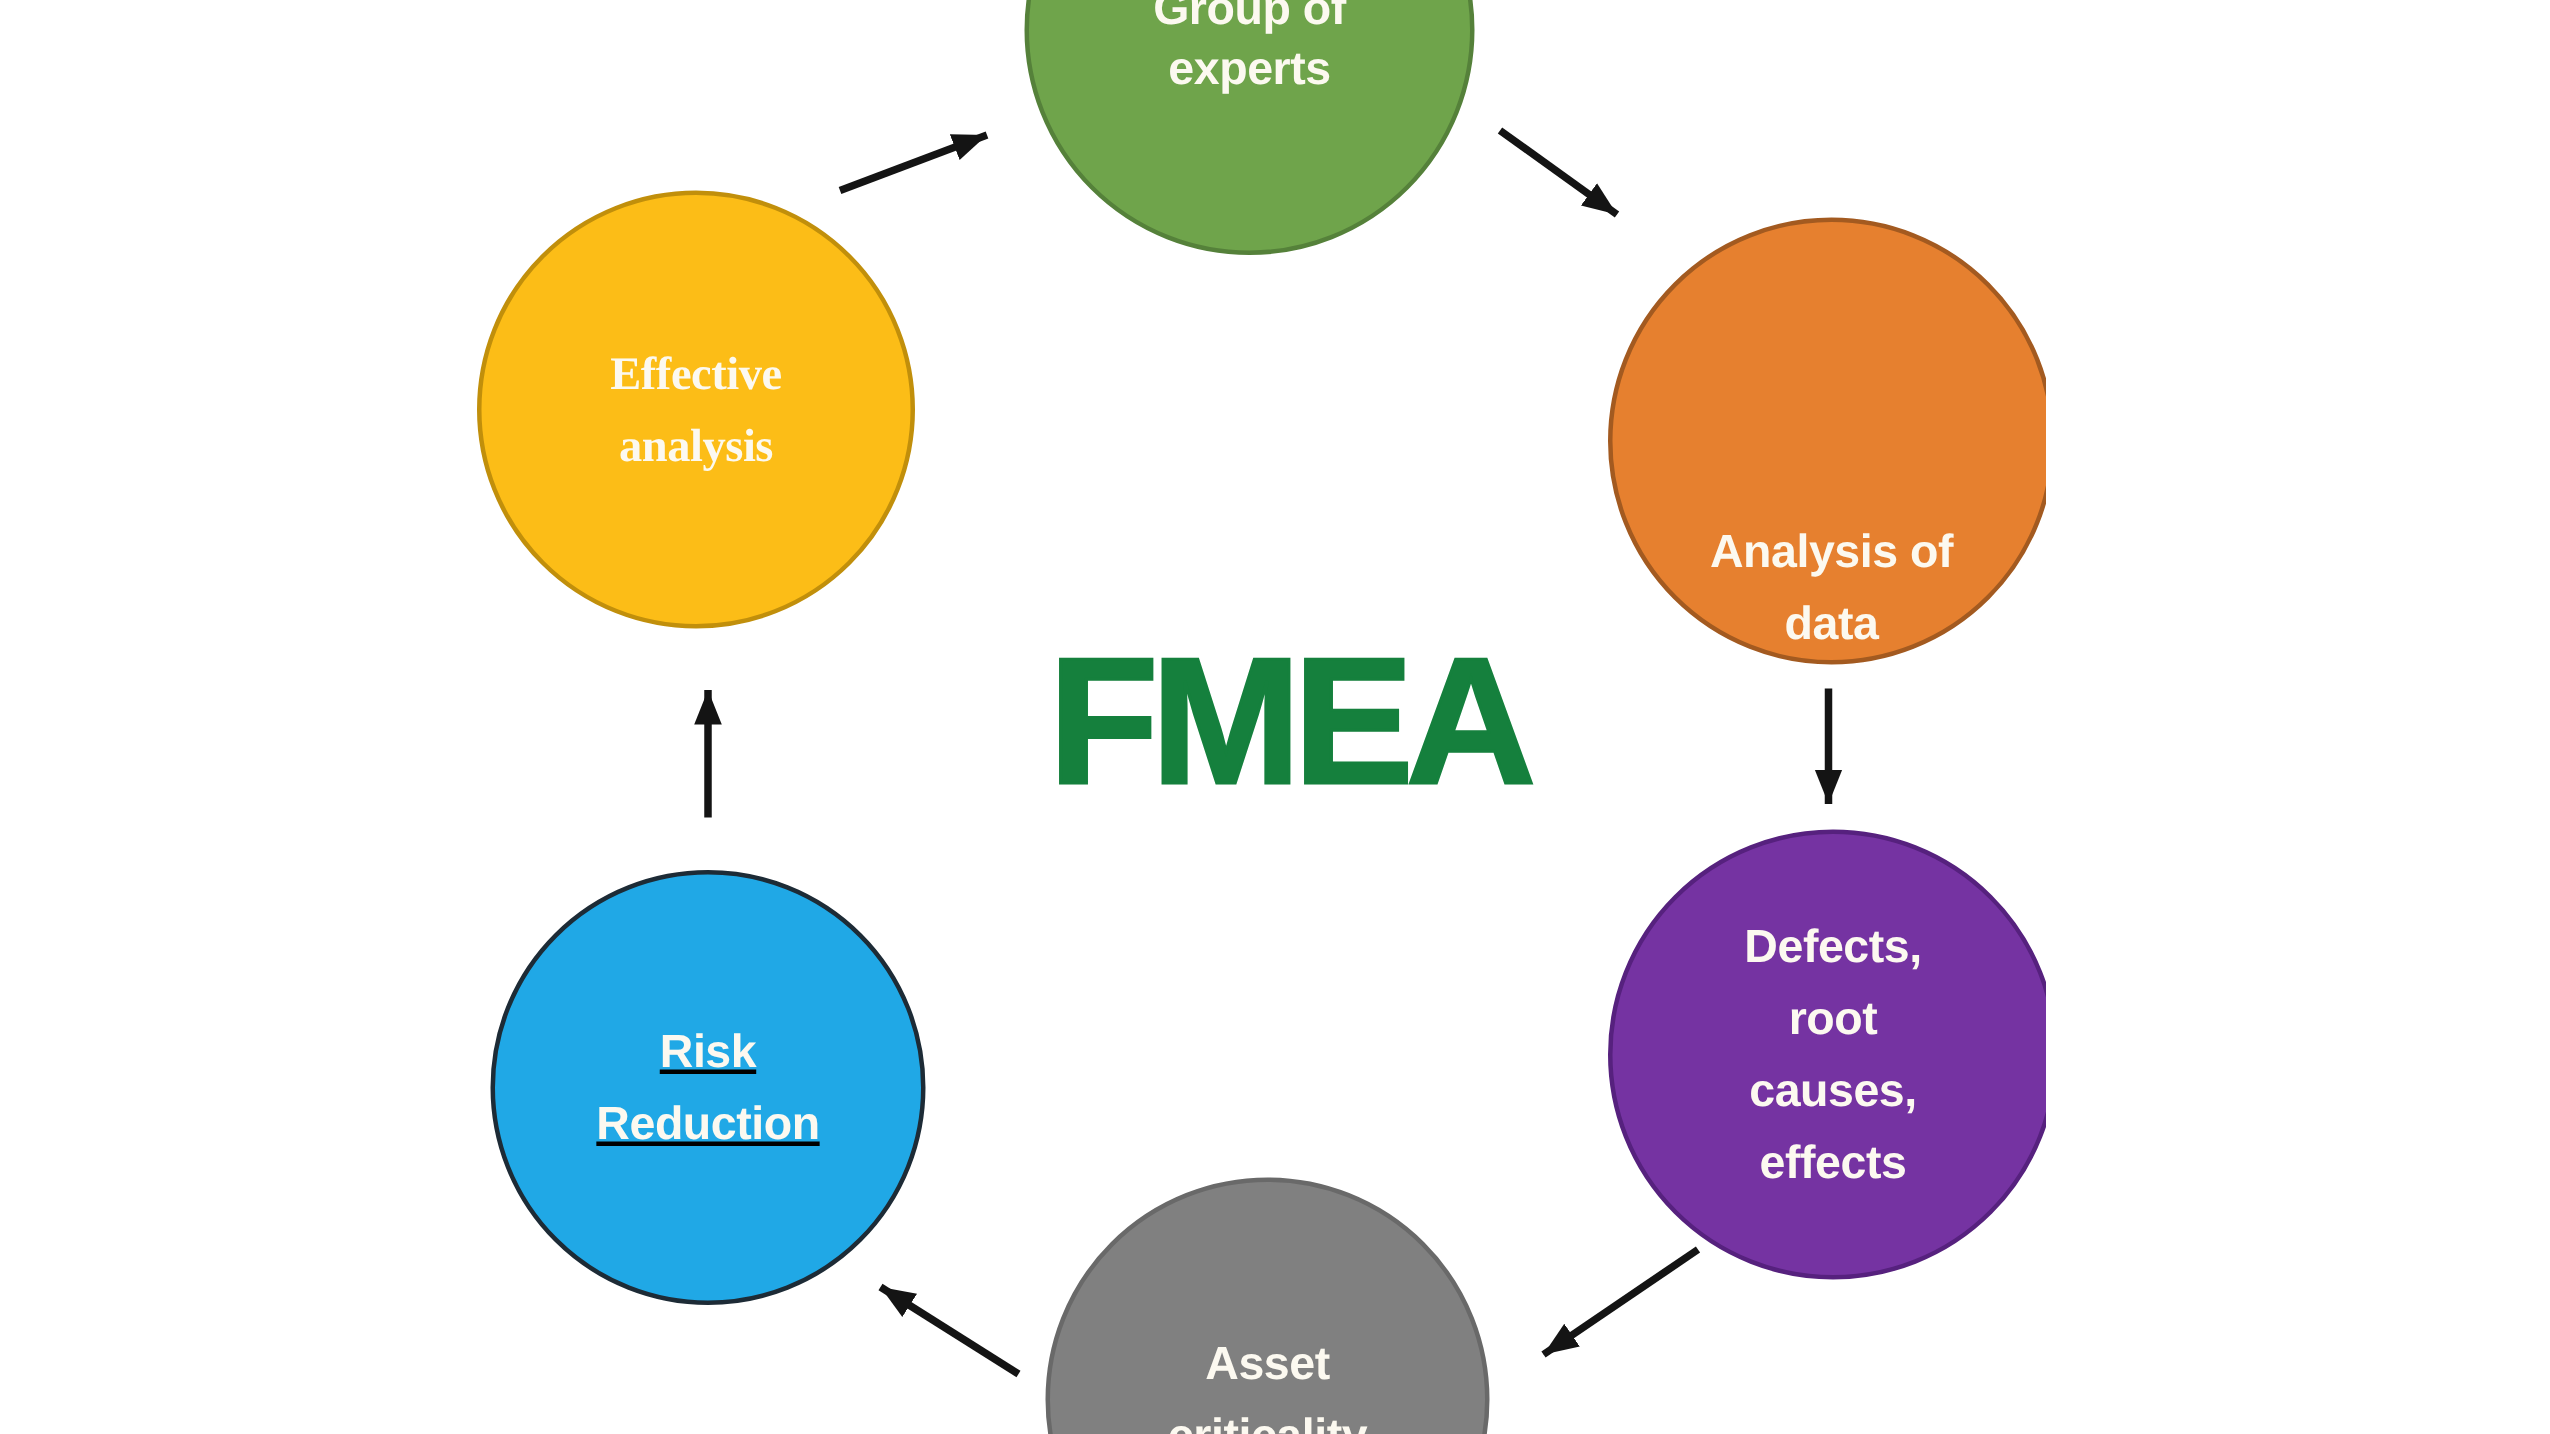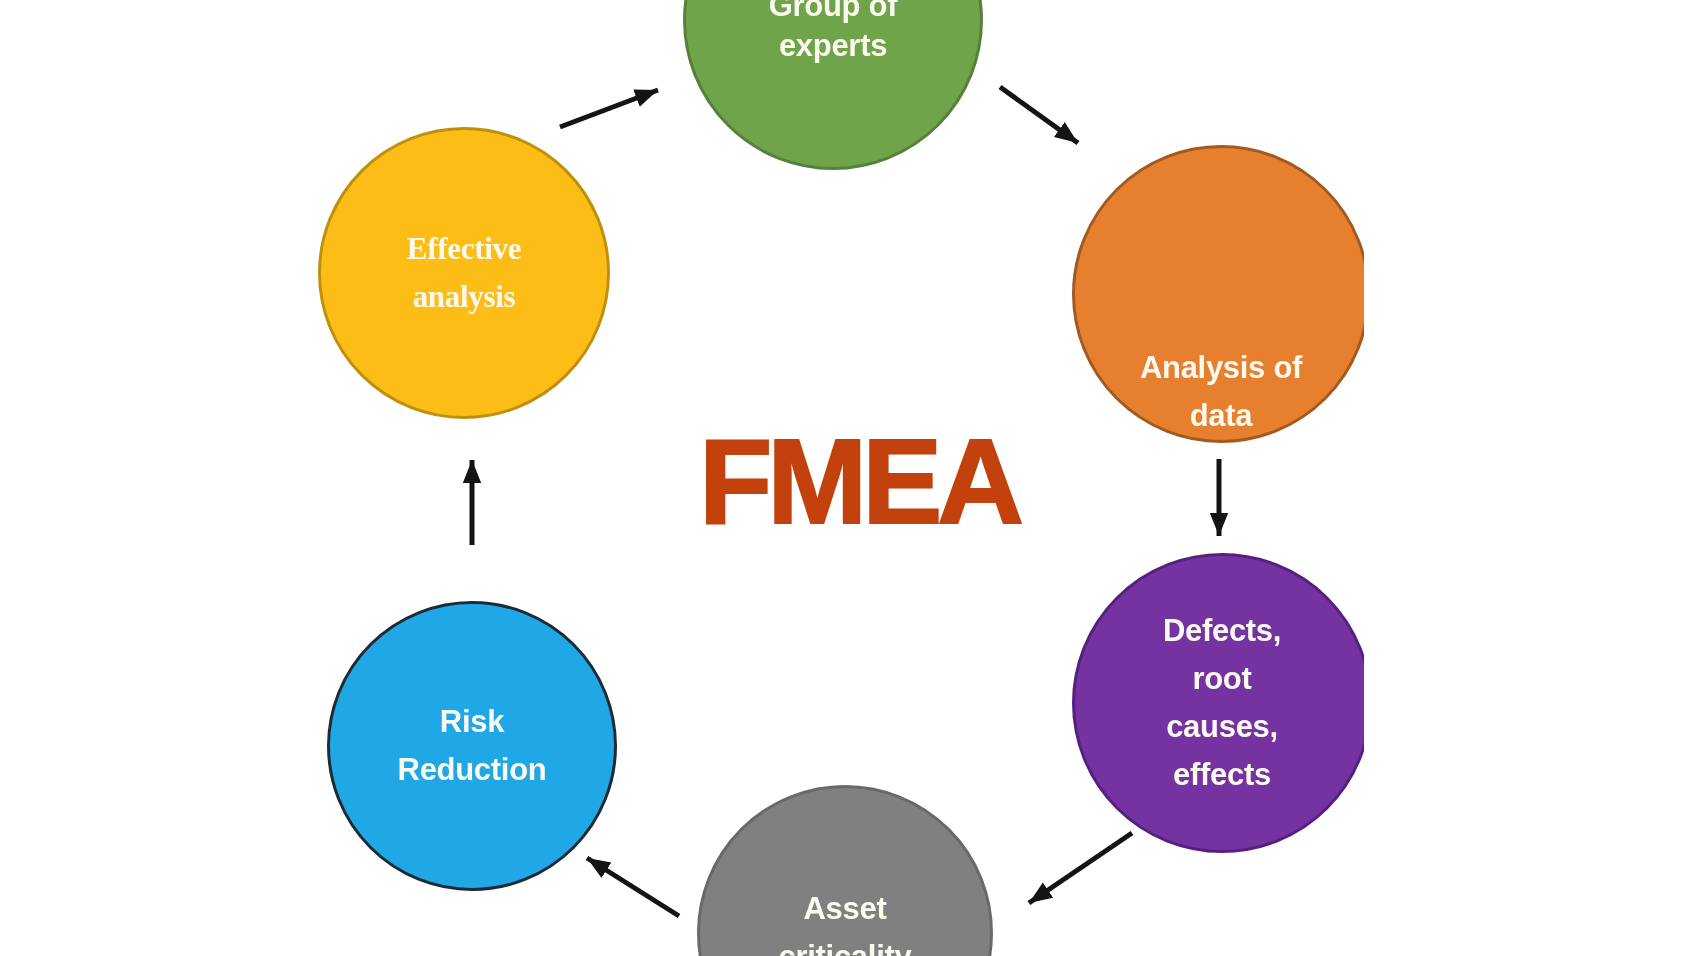--- a/index.html
+++ b/index.html
@@ -45,21 +45,21 @@
     font-size: 31px;
     line-height: 48px;
     letter-spacing: -0.3px;
     white-space: pre-line;
   }
   
   .node-group     { left: 683px;  top: -130px; width: 300px; height: 300px; }
   .node-analysis  { left: 1072px; top: 145px;  width: 298px; height: 298px; }
   .node-defects   { left: 1072px; top: 553px;  width: 300px; height: 300px; }
   .node-asset     { left: 697px;  top: 785px;  width: 296px; height: 296px; }
-  .node-risk      { left: 327px;  top: 601px;  width: 290px; height: 290px; }
+  .node-risk      { left: 327px;  top: 580px;  width: 290px; height: 290px; text-decoration: underline; }
   .node-effective { left: 318px;  top: 127px;  width: 292px; height: 292px; }
   .node-group .node-label { line-height: 40px; transform: translateY(6px); }
   .fmea-title {
     position: absolute;
     left: 659px;
     top: 421px;
     width: 400px;
     text-align: center;
     font-size: 120px;
     line-height: 120px;
@@ -114,15 +114,15 @@
   <div class="node node-risk" style="background-color: rgb(32, 168, 230); border-color: rgb(29, 43, 54);">
     <span class="node-label" style="color: rgb(252, 249, 240);">Risk
 Reduction</span>
   </div>
 
   <div class="node node-effective" style="background-color: rgb(252, 189, 23); border-color: rgb(193, 143, 11); font-family: Liberation Serif, serif;">
     <span class="node-label" style="color: rgb(252, 249, 240);">Effective
 analysis</span>
   </div>
 
-  <div class="fmea-title" style="color: #c2410c;">FMEA</div>
+  <div class="fmea-title" style="color: #15803d;">FMEA</div>
 
 </div>
 
 </body></html>

